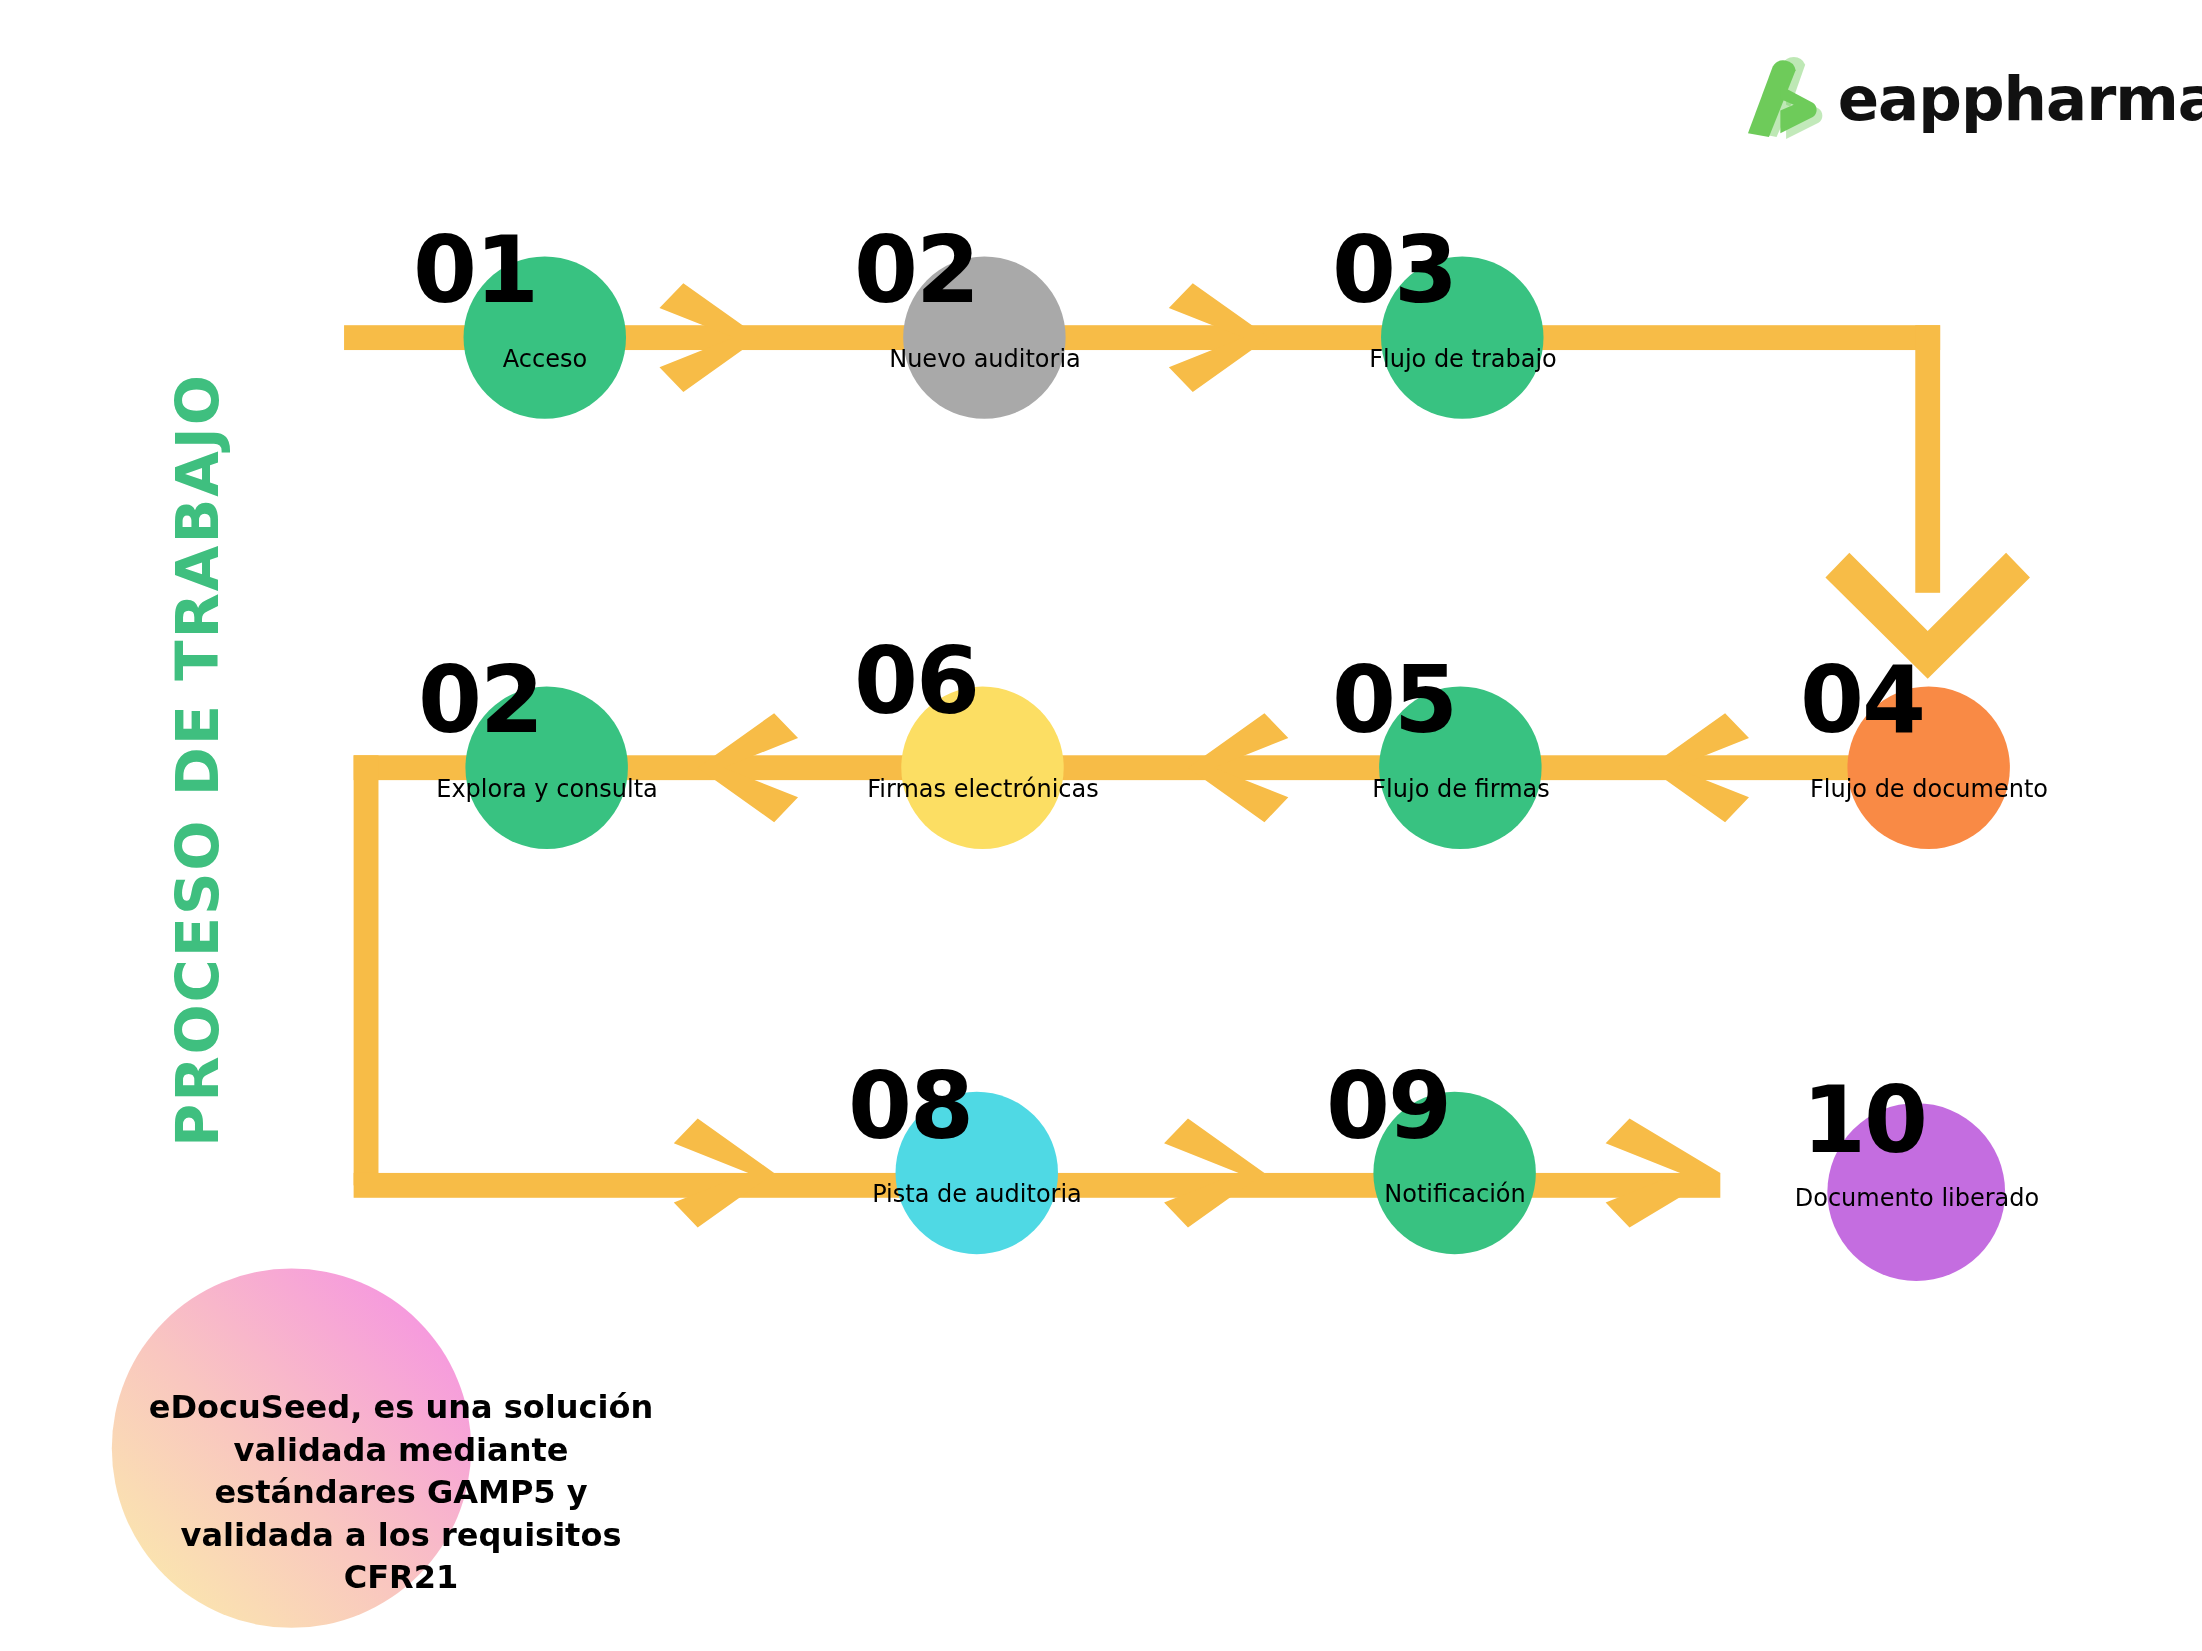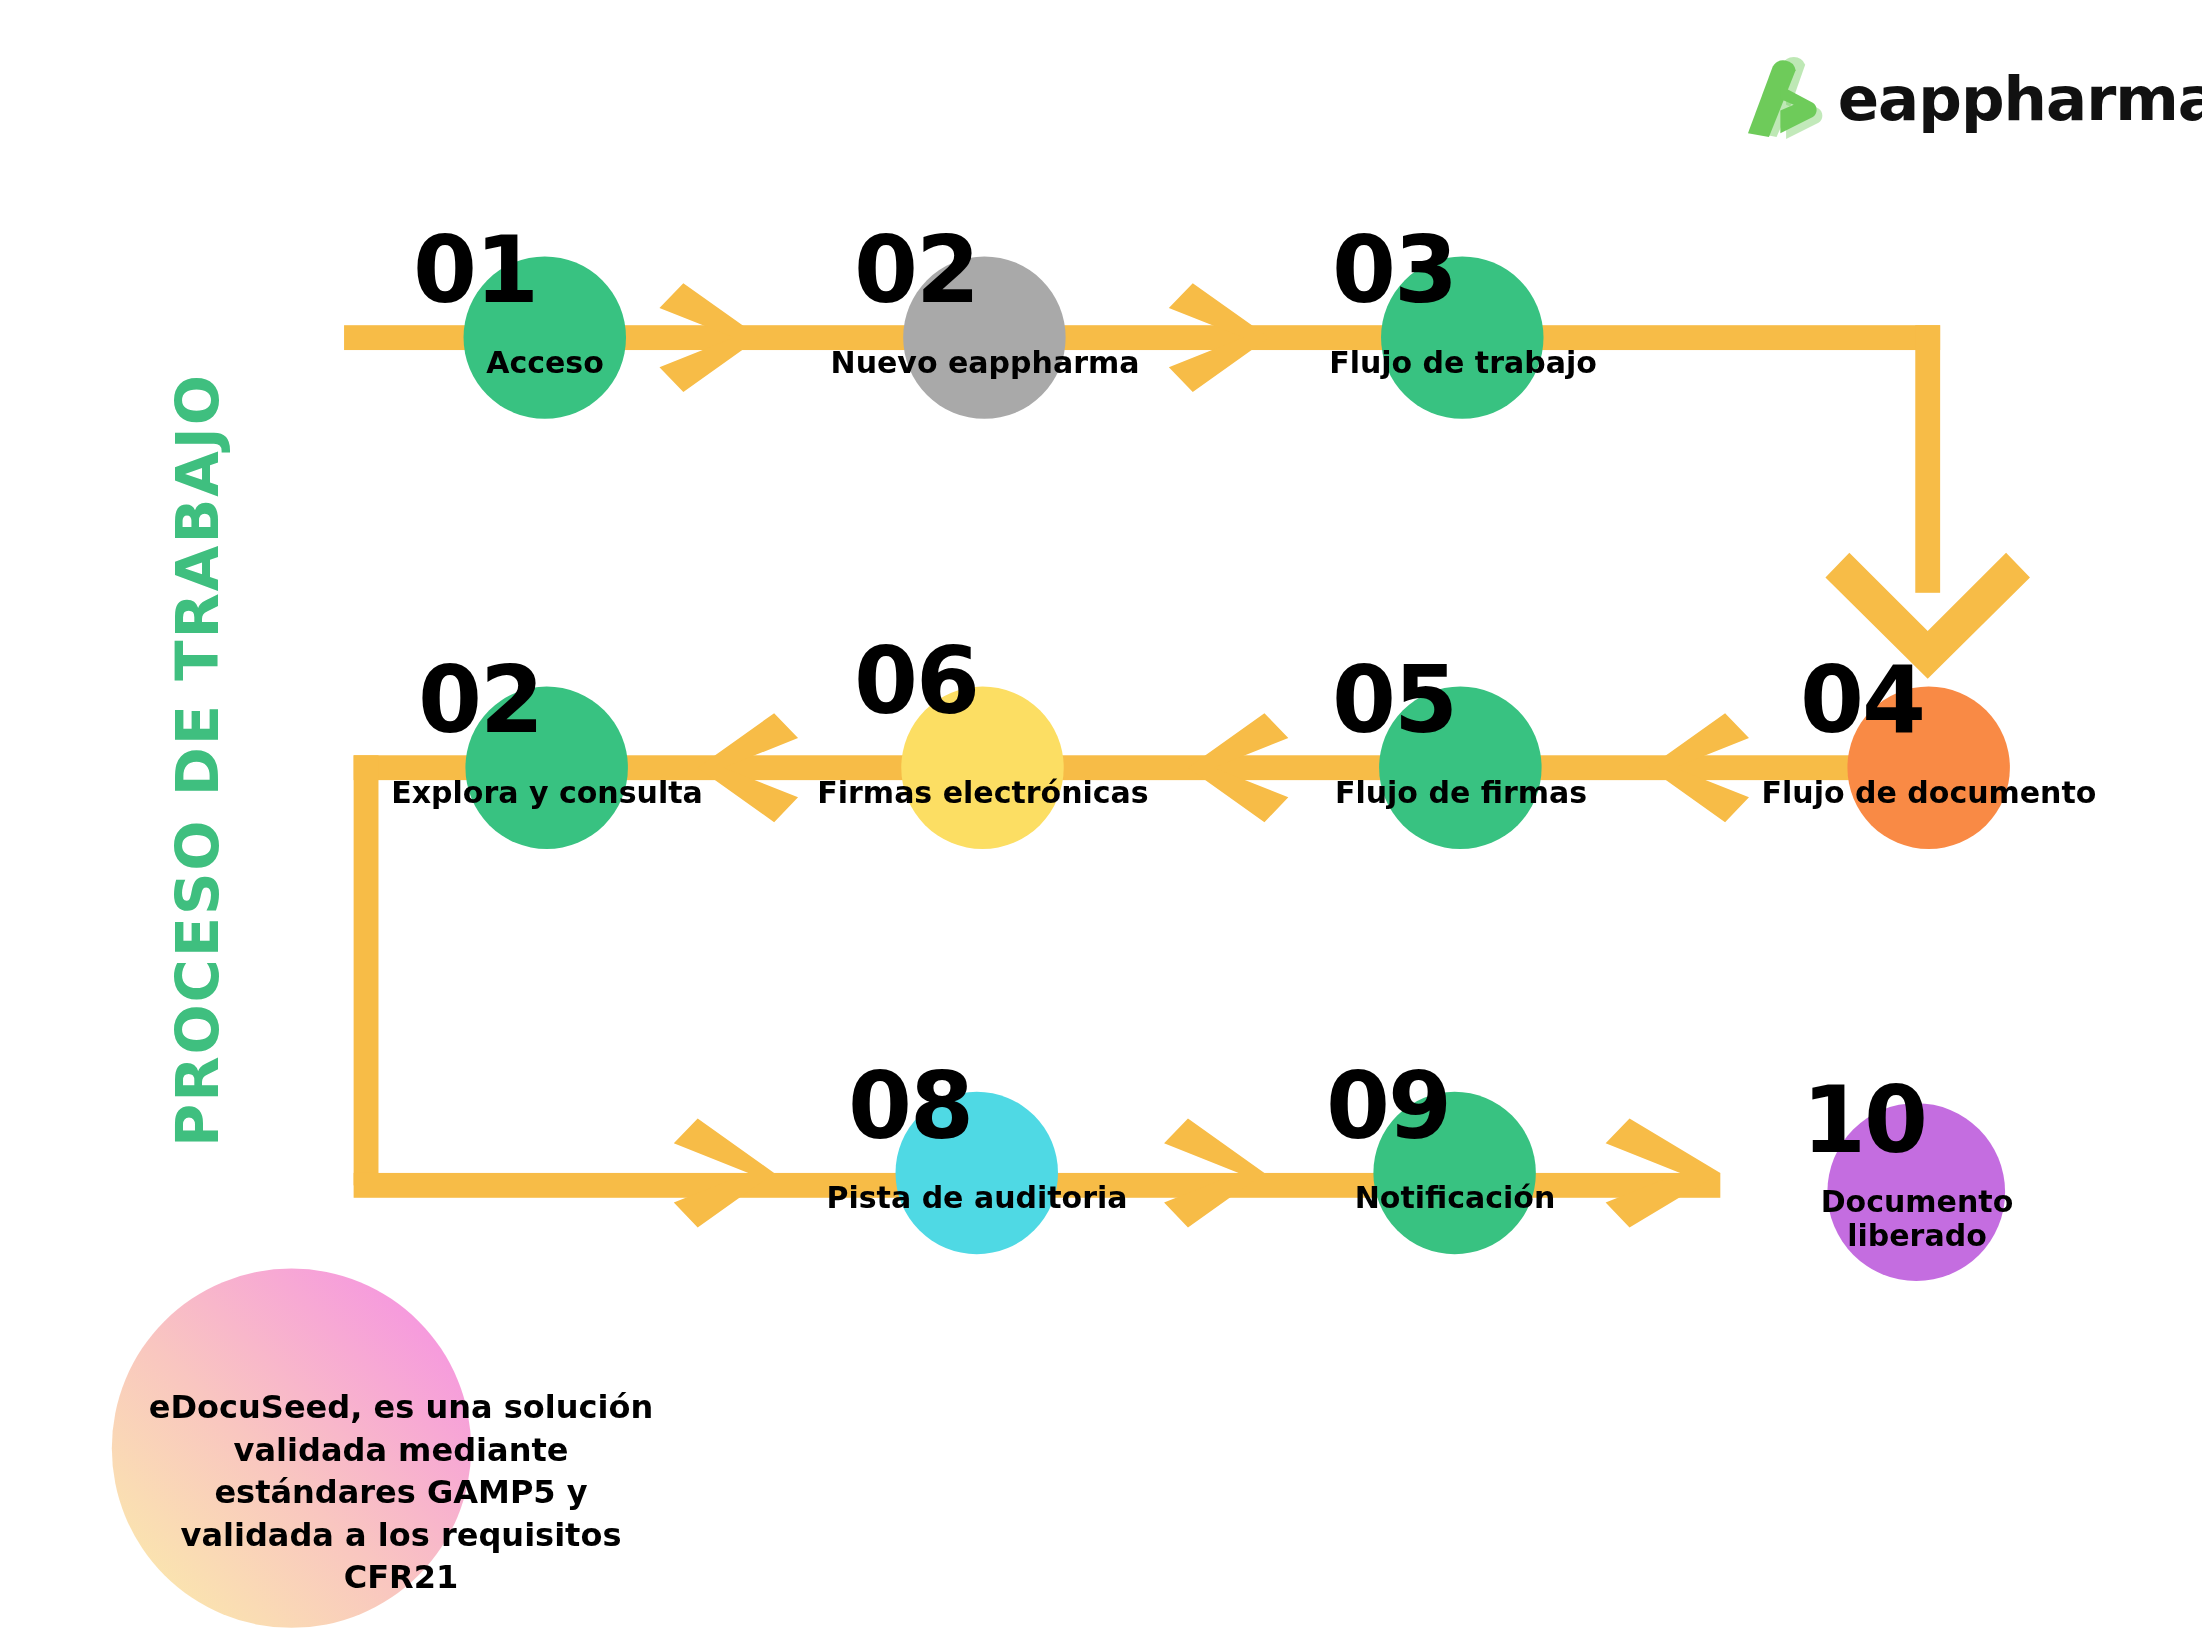--- a/index.html
+++ b/index.html
@@ -39,23 +39,23 @@
     position:absolute;
     font-weight:bold;
     color:#000000;
     font-size:92px;
     line-height:1;
     white-space:nowrap;
     letter-spacing:-1.9px;
   }
   .lbl{
     position:absolute;
-    font-weight:bold;
+    font-weight:normal;
     color:#000000;
-    font-size:30px;
+    font-size:24px;
     line-height:1.12;
     white-space:nowrap;
     text-align:center;
     transform:translateX(-50%);
   }
   .lbl.two{white-space:normal;width:315px;}
 
   
   .bubble-text{
     position:absolute;
@@ -169,21 +169,21 @@
   <div class="num" style="left:1800px;top:655px;">04</div>
   <div class="num" style="left:1332px;top:655px;">05</div>
   <div class="num" style="left:854px;top:636px;">06</div>
   <div class="num" style="left:418px;top:655px;">02</div>
 
   <div class="num" style="left:848px;top:1061px;">08</div>
   <div class="num" style="left:1326px;top:1061px;">09</div>
   <div class="num" style="left:1802px;top:1075px;">10</div>
 
   <div class="lbl" style="left:545px;top:346px;">Acceso</div>
-  <div class="lbl" style="left:985px;top:346px;">Nuevo eappharma</div>
+  <div class="lbl" style="left:985px;top:346px;">Nuevo auditoria</div>
   <div class="lbl" style="left:1463px;top:346px;">Flujo de trabajo</div>
 
   <div class="lbl" style="left:1929px;top:776px;">Flujo de documento</div>
   <div class="lbl" style="left:1461px;top:776px;">Flujo de firmas</div>
   <div class="lbl" style="left:983px;top:776px;">Firmas electrónicas</div>
   <div class="lbl" style="left:547px;top:776px;">Explora y consulta</div>
 
   <div class="lbl" style="left:977px;top:1181px;">Pista de auditoria</div>
   <div class="lbl" style="left:1455px;top:1181px;">Notificación</div>
   <div class="lbl two" style="left:1917px;top:1185px;">Documento liberado</div>

